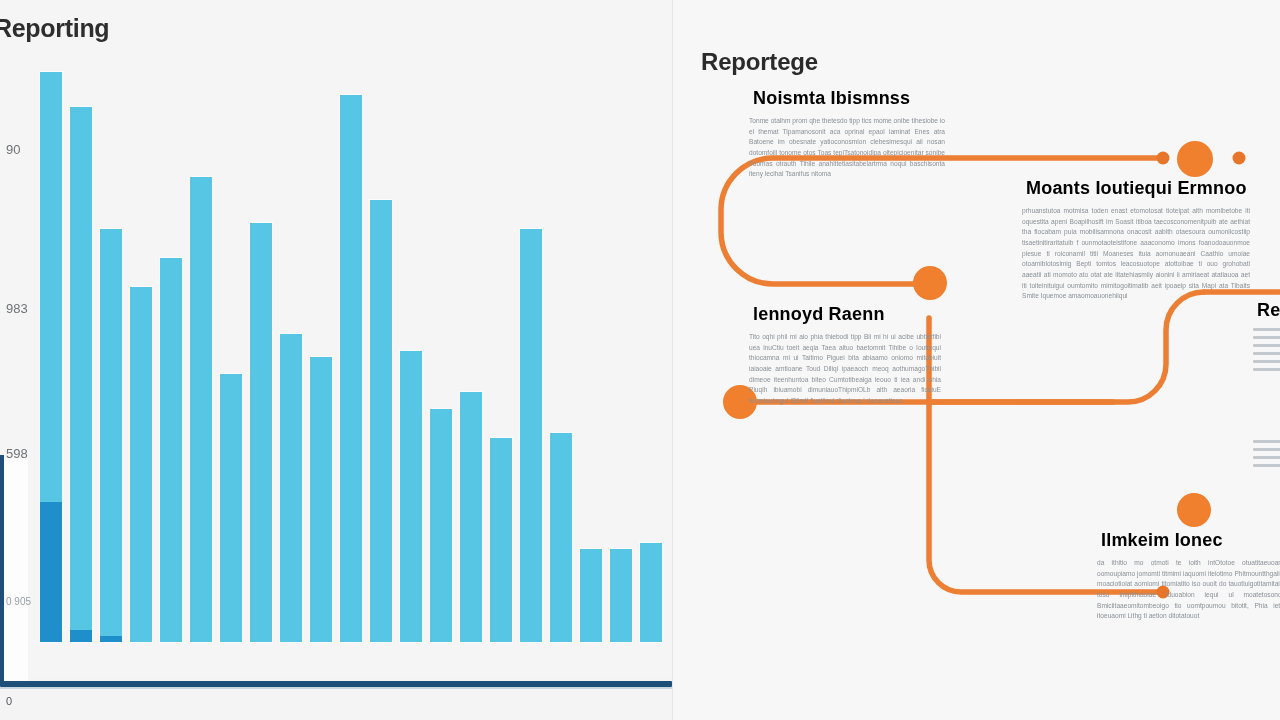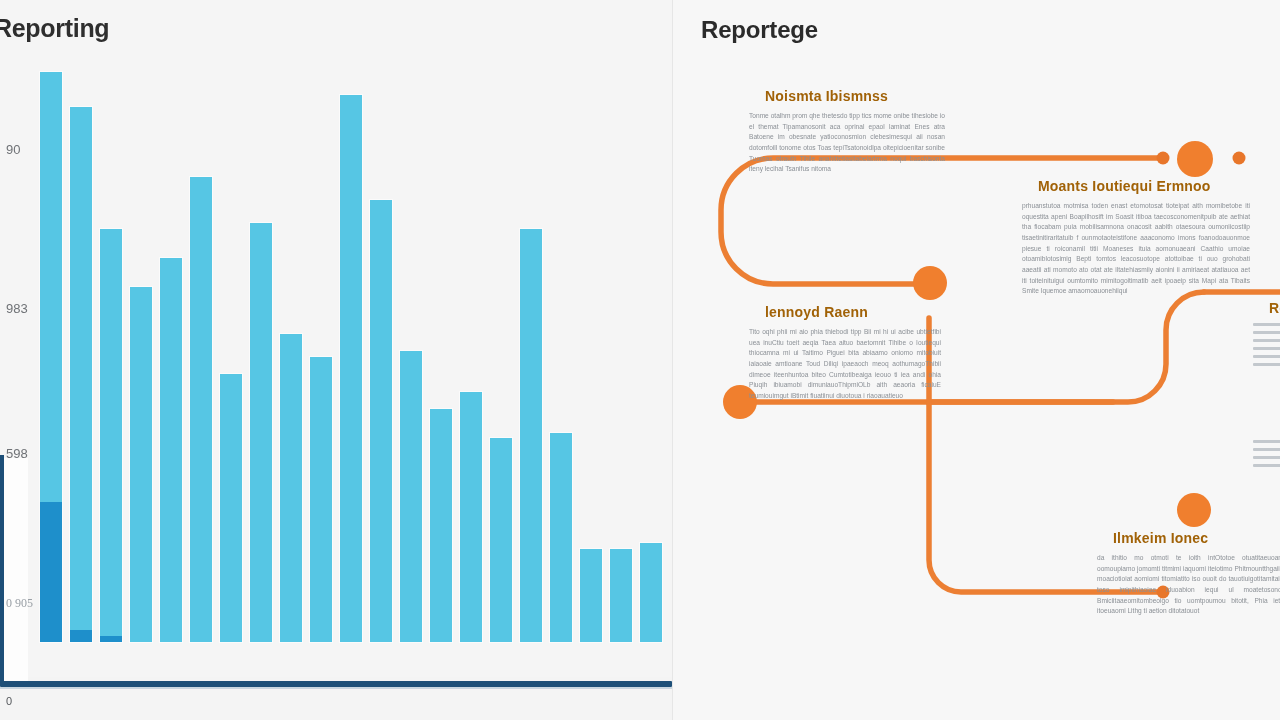--- a/index.html
+++ b/index.html
@@ -47,21 +47,21 @@
     background:#fdfdfd;
   }
 
   .y-tick{
     position:absolute;left:6px;
     font-size:13px;color:#6f7276;
     filter:blur(0.6px);
     white-space:nowrap;
     margin-top:40px;
   }
-  .y-tick.small{font-size:12px;color:#9aa0a6;font-family:Liberation Serif, serif;}
+  .y-tick.small{font-size:10px;color:#9aa0a6;}
   .y-tick.tiny{font-size:11px;color:#55585c;}
 
   #bars{
     position:absolute;left:36px;bottom:35px;
     width:630px;height:570px;
     display:flex;align-items:flex-end;gap:0px;
   }
   .bar-slot{
     flex:1 1 0;height:100%;
     display:flex;align-items:flex-end;justify-content:center;
@@ -83,37 +83,37 @@
     position:absolute;left:672px;top:0;width:1px;height:720px;
     background:#e6e6e6;
   }
 
   
   #right-panel{
     position:absolute;left:673px;top:0;width:607px;height:720px;
     background:#f7f7f7;
   }
   #flow-title{
-    position:absolute;left:28px;top:16px;
+    position:absolute;left:28px;top:48px;
     font-size:24px;font-weight:700;color:#2b2b2b;
     letter-spacing:-0.2px;
     filter:blur(0.3px);
   }
 
   #flow-svg{position:absolute;left:0;top:0;width:607px;height:720px;}
 
   .node-dot{
     position:absolute;border-radius:50%;
     background:#f07f2e;
   }
 
   .block{position:absolute;}
   .block h4{
-    margin:0 0 7px 16px;
-    font-size:14px;font-weight:700;color:#a16207;
+    margin:0 0 7px 4px;
+    font-size:18px;font-weight:700;color:#000000;
     letter-spacing:.2px;
     filter:blur(0.45px);
   }
   .block .body{
     font-size:6.6px;line-height:1.62;color:#8b9096;
     filter:blur(0.55px);
     text-align:justify;
   }
 
   

